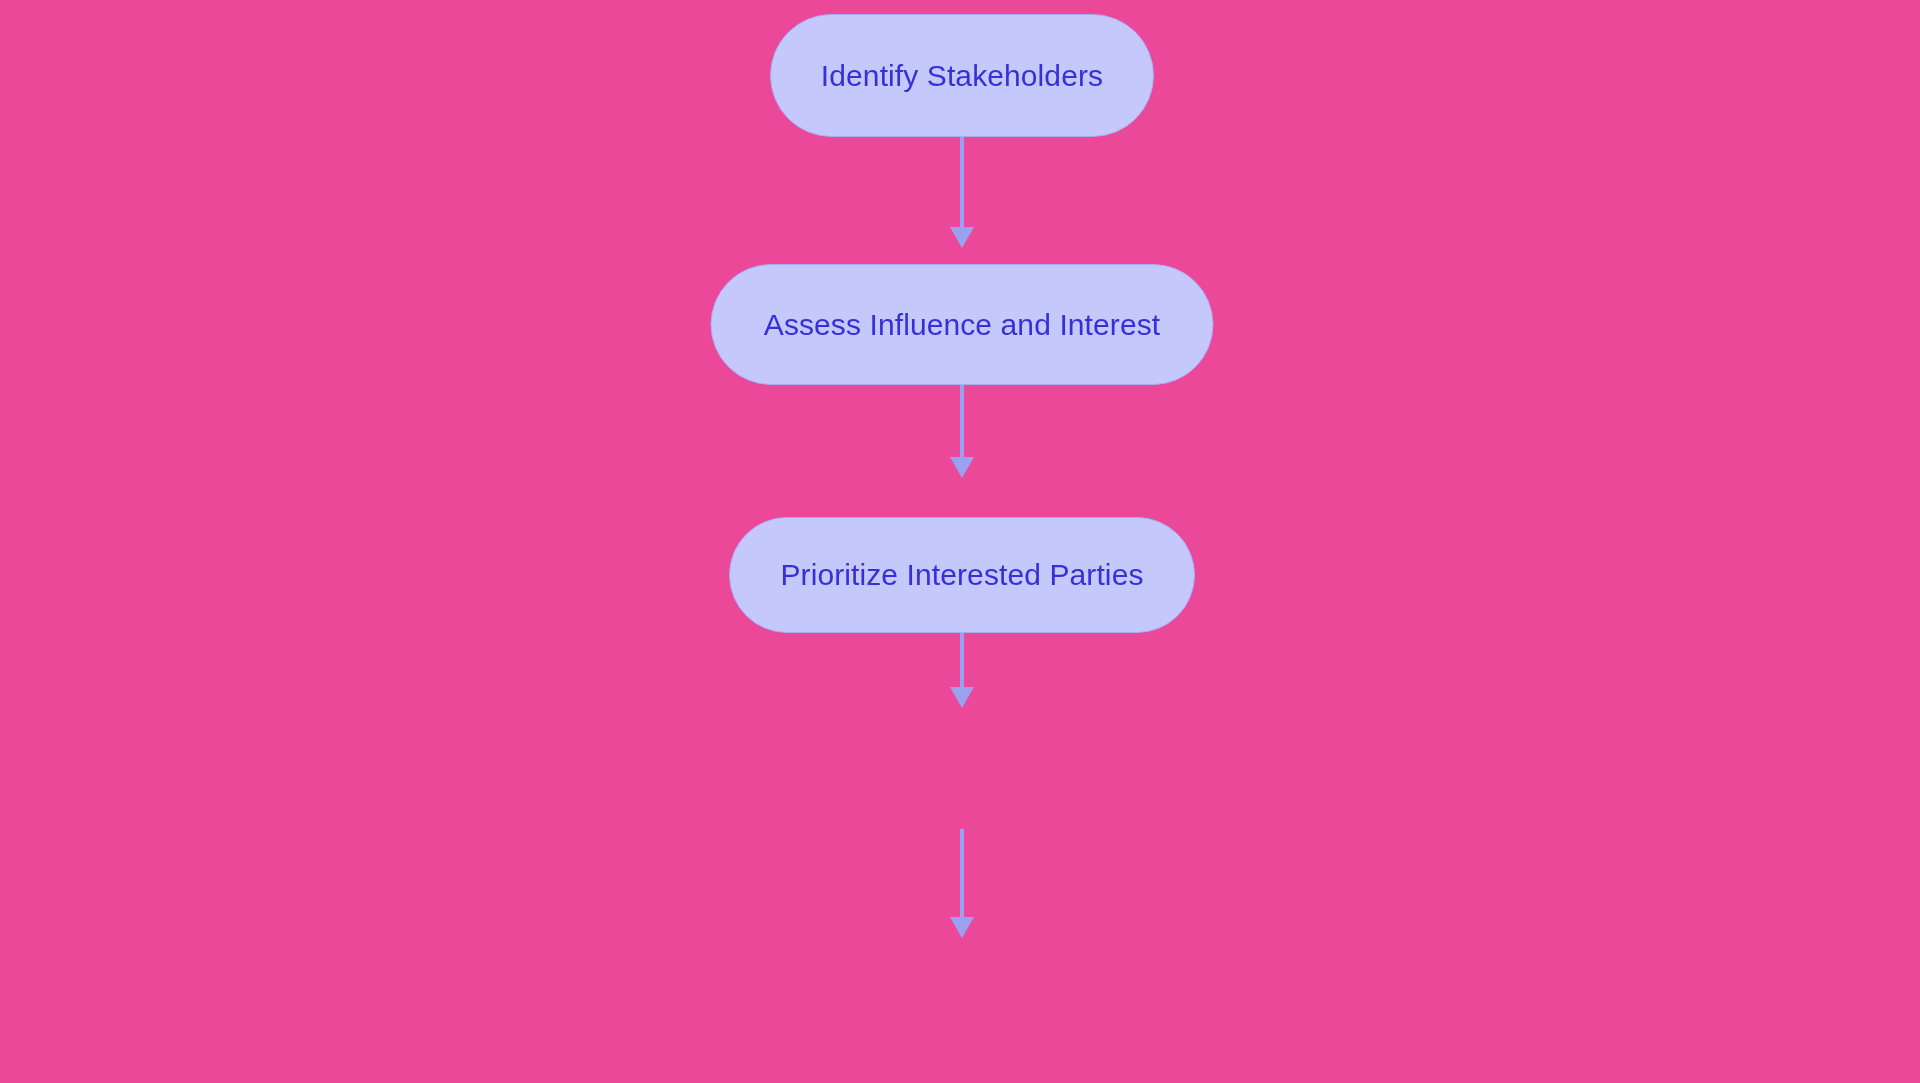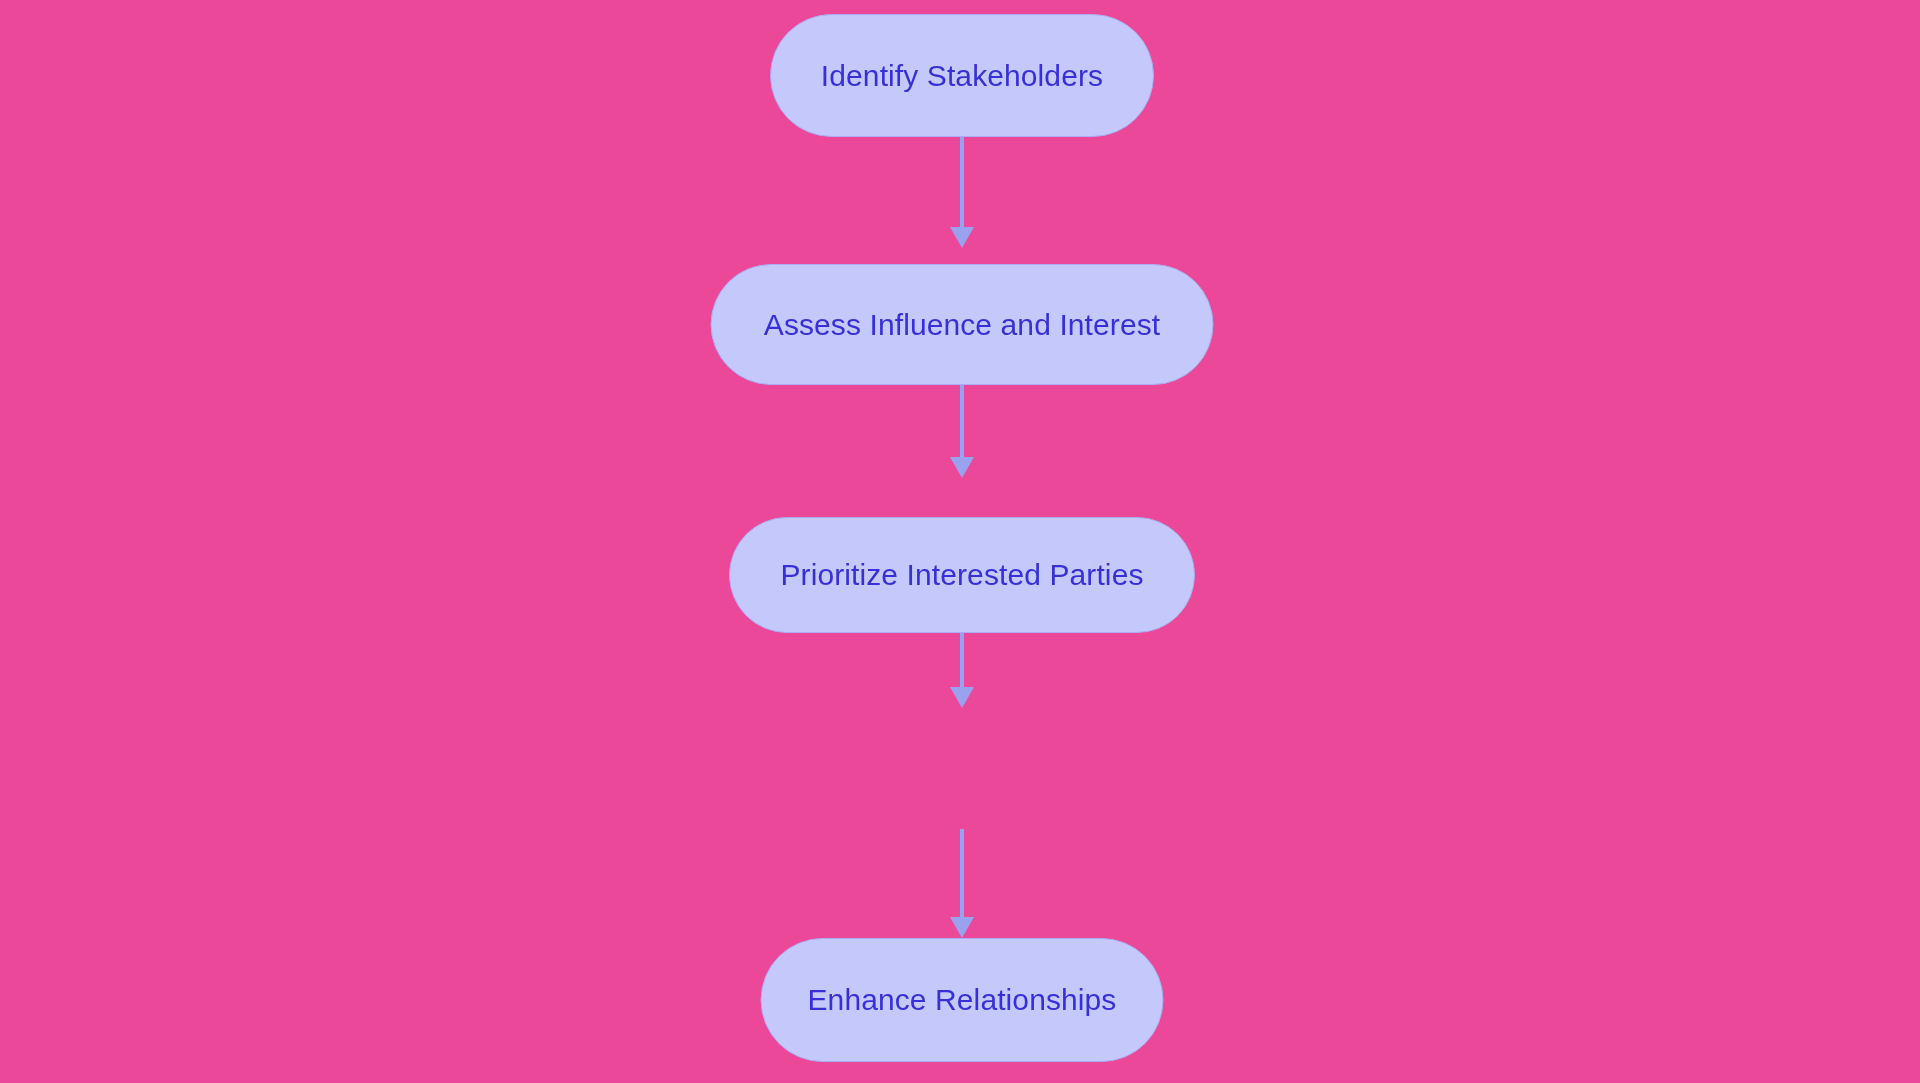--- a/index.html
+++ b/index.html
@@ -93,17 +93,14 @@
 
   <div class="node" style="left: 962px; top: 248px; width: 503px; height: 121px; background: rgb(197, 200, 250); border-color: rgb(169, 173, 245); margin-top: 16px;">
     <span class="node-label" style="color: rgb(55, 48, 216);">Assess Influence and Interest</span>
   </div>
 
   <div class="node" style="left: 962px; top: 478px; width: 466px; height: 116px; background: rgb(197, 200, 250); border-color: rgb(169, 173, 245); margin-top: 39px;">
     <span class="node-label" style="color: rgb(55, 48, 216);">Prioritize Interested Parties</span>
   </div>
 
 
-  <div class="node" style="left: 962px; top: 938px; width: 403px; height: 124px; background: rgb(197, 200, 250); border-color: rgb(169, 173, 245);">
-    <span class="node-label" style="color: rgb(55, 48, 216);">Enhance Relationships</span>
-  </div>
 
 </div>
 
 </body></html>

